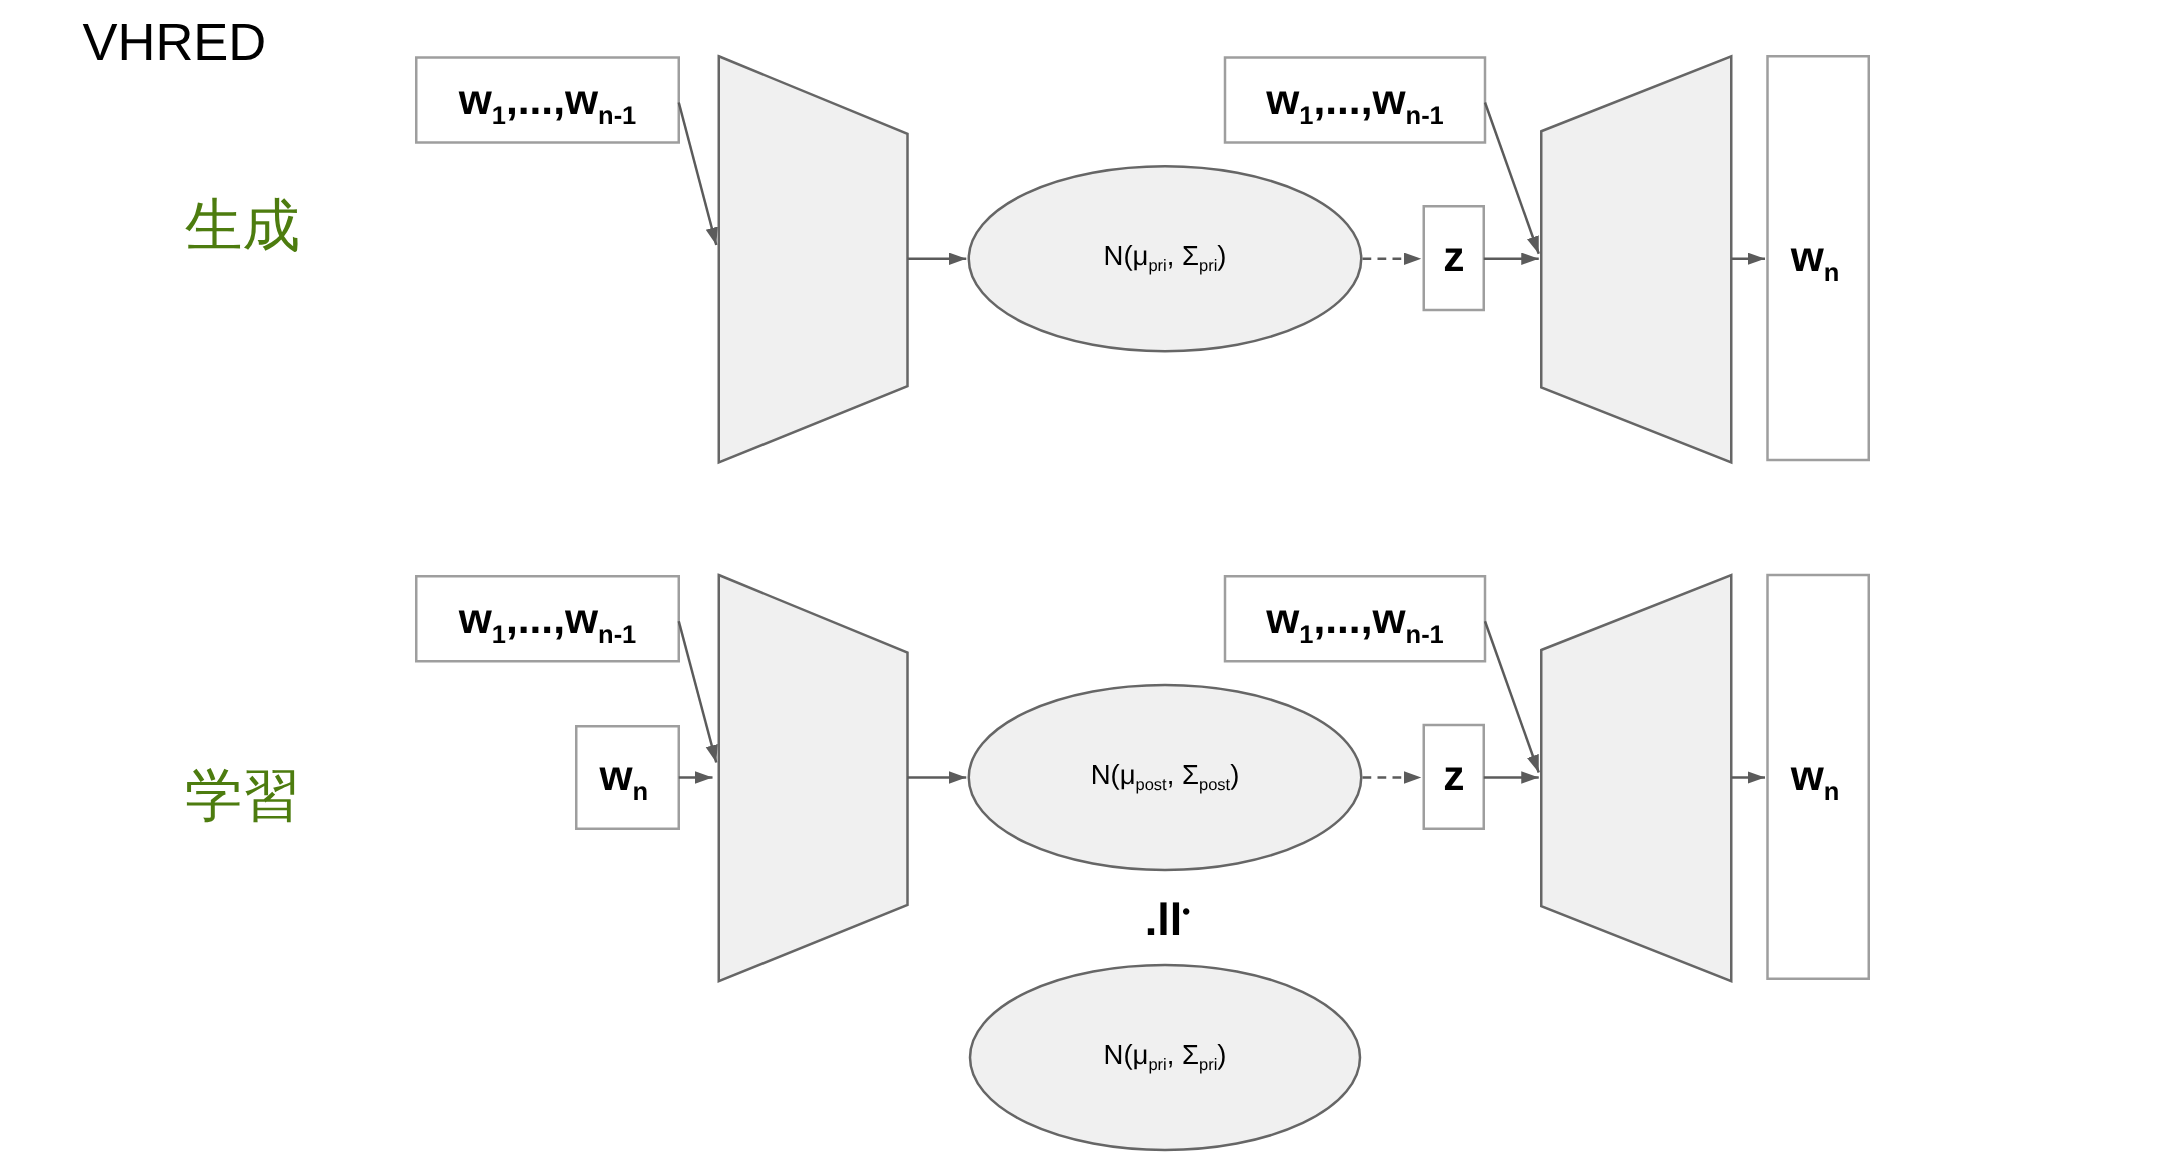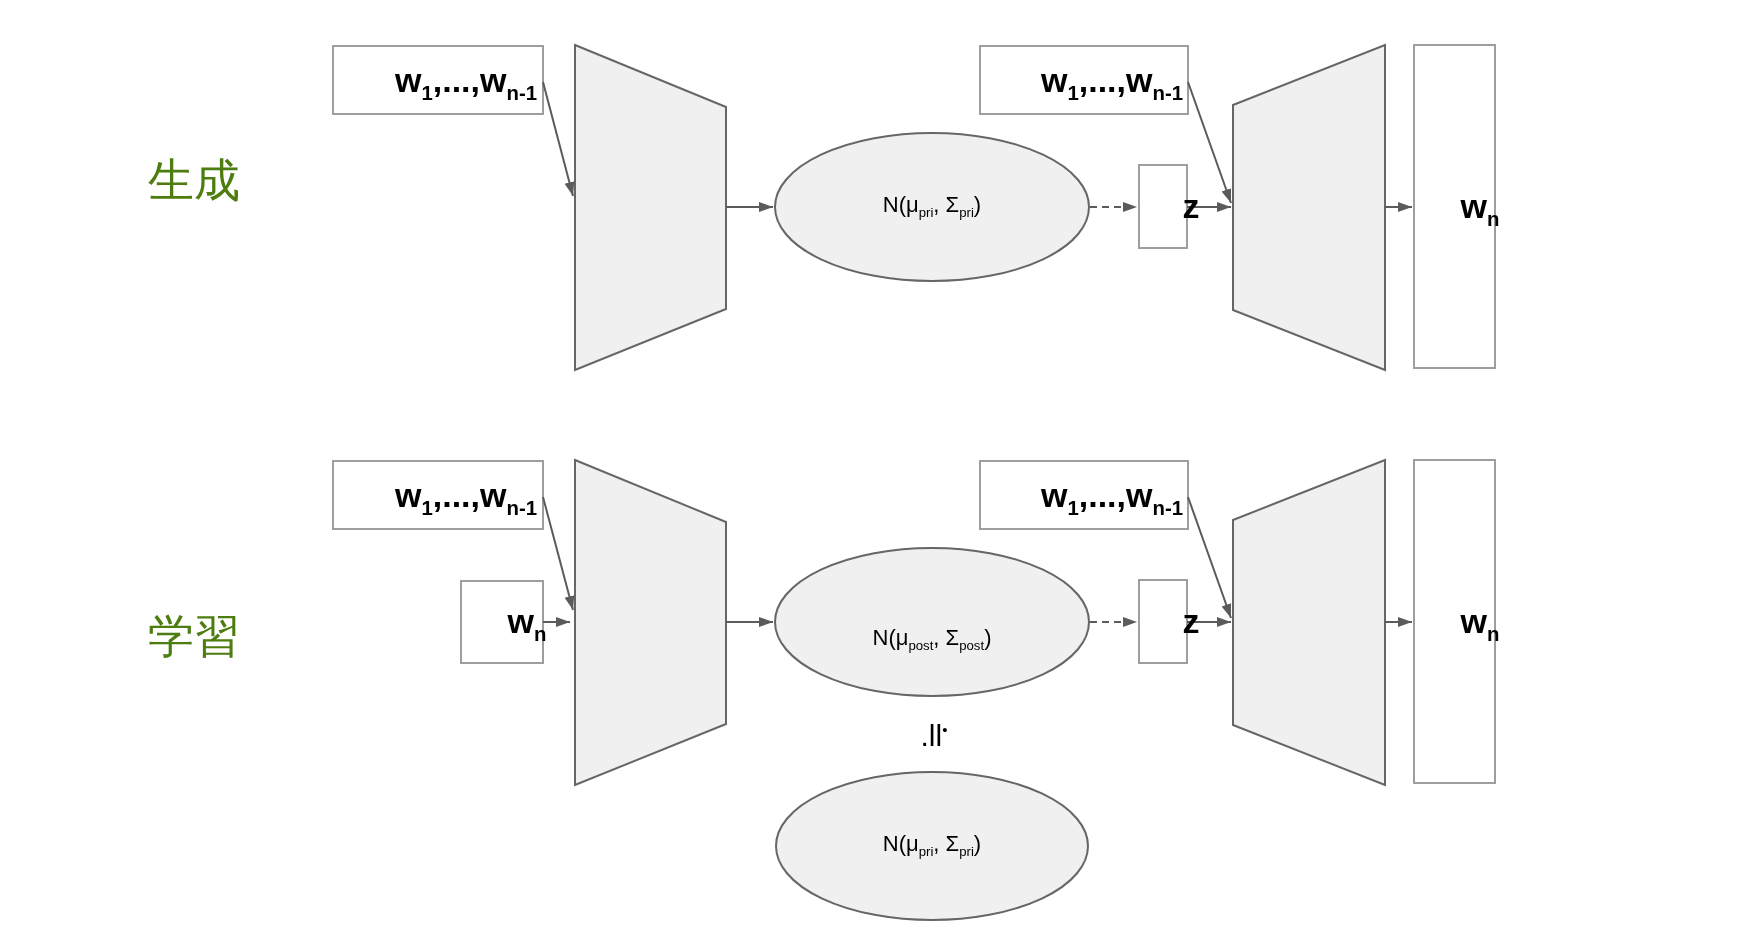--- a/index.html
+++ b/index.html
@@ -41,21 +41,20 @@
   .txt {
     position: absolute;
     transform: translate(-50%, -50%);
     white-space: nowrap;
     color: #000000;
     line-height: 1;
   }
   .txt-box {
     font-size: 34px;
     font-weight: bold;
-    margin-left: 28px;
   }
   .txt-dist {
     font-size: 22px;
     font-weight: normal;
   }
   .sb {
     font-size: 0.6em;
     position: relative;
     top: 0.38em;
   }
@@ -67,22 +66,22 @@
     color: #000000;
     white-space: nowrap;
   }
   .row-label {
     position: absolute;
     font-size: 46px;
     color: #4d7c0f;
     white-space: nowrap;
   }
   .kl {
-    font-size: 30px;
-    font-weight: normal;
+    font-size: 36px;
+    font-weight: bold;
     letter-spacing: 0px;
   }
   .kl .hd {
     font-size: 0.5em;
     position: relative;
     top: -0.75em;
   }
 </style>
 </head>
 <body>
@@ -123,20 +122,21 @@
 
     <line class="arrow" x1="726" y1="622" x2="773" y2="622" marker-end="url(#ah)"></line>
     <line class="arrow dashed" x1="1090" y1="622" x2="1137" y2="622" marker-end="url(#ah)"></line>
     <line class="arrow" x1="1187" y1="622" x2="1231" y2="622" marker-end="url(#ah)"></line>
     <line class="arrow" x1="1385" y1="622" x2="1412" y2="622" marker-end="url(#ah)"></line>
     <line class="arrow" x1="543" y1="497" x2="573" y2="610" marker-end="url(#ah)"></line>
     <line class="arrow" x1="543" y1="622" x2="570" y2="622" marker-end="url(#ah)"></line>
     <line class="arrow" x1="1188" y1="497" x2="1231" y2="618" marker-end="url(#ah)"></line>
   </svg>
 
+  <div class="title">VHRED</div>
 
   <div class="row-label" style="left:148px; top:150px;">生成</div>
   <div class="row-label" style="left:148px; top:606px;">学習</div>
 
   <div class="txt txt-box" style="left:438px; top:80px;">
     <span>w</span><span class="sb">1</span><span>,...,</span><span>w</span><span class="sb">n-1</span>
   </div>
   <div class="txt txt-box" style="left:1084px; top:80px;">
     <span>w</span><span class="sb">1</span><span>,...,</span><span>w</span><span class="sb">n-1</span>
   </div>
@@ -156,21 +156,21 @@
   <div class="txt txt-box" style="left:499px; top:621px;">
     <span>w</span><span class="sb">n</span>
   </div>
   <div class="txt txt-box" style="left:1452px; top:621px;">
     <span>w</span><span class="sb">n</span>
   </div>
 
   <div class="txt txt-dist" style="left:932px; top:205px;">
     <span>N(μ</span><span class="sb">pri</span><span>, Σ</span><span class="sb">pri</span><span>)</span>
   </div>
-  <div class="txt txt-dist" style="left:932px; top:620px;margin-top:18px;">
+  <div class="txt txt-dist" style="left:932px; top:620px;">
     <span>N(μ</span><span class="sb">post</span><span>, Σ</span><span class="sb">post</span><span>)</span>
   </div>
   <div class="txt txt-dist" style="left:932px; top:844px;">
     <span>N(μ</span><span class="sb">pri</span><span>, Σ</span><span class="sb">pri</span><span>)</span>
   </div>
 
   <div class="txt kl" style="left:934px; top:736px;">
     <span>.</span><span>ll</span><span class="hd">•</span>
   </div>
 

